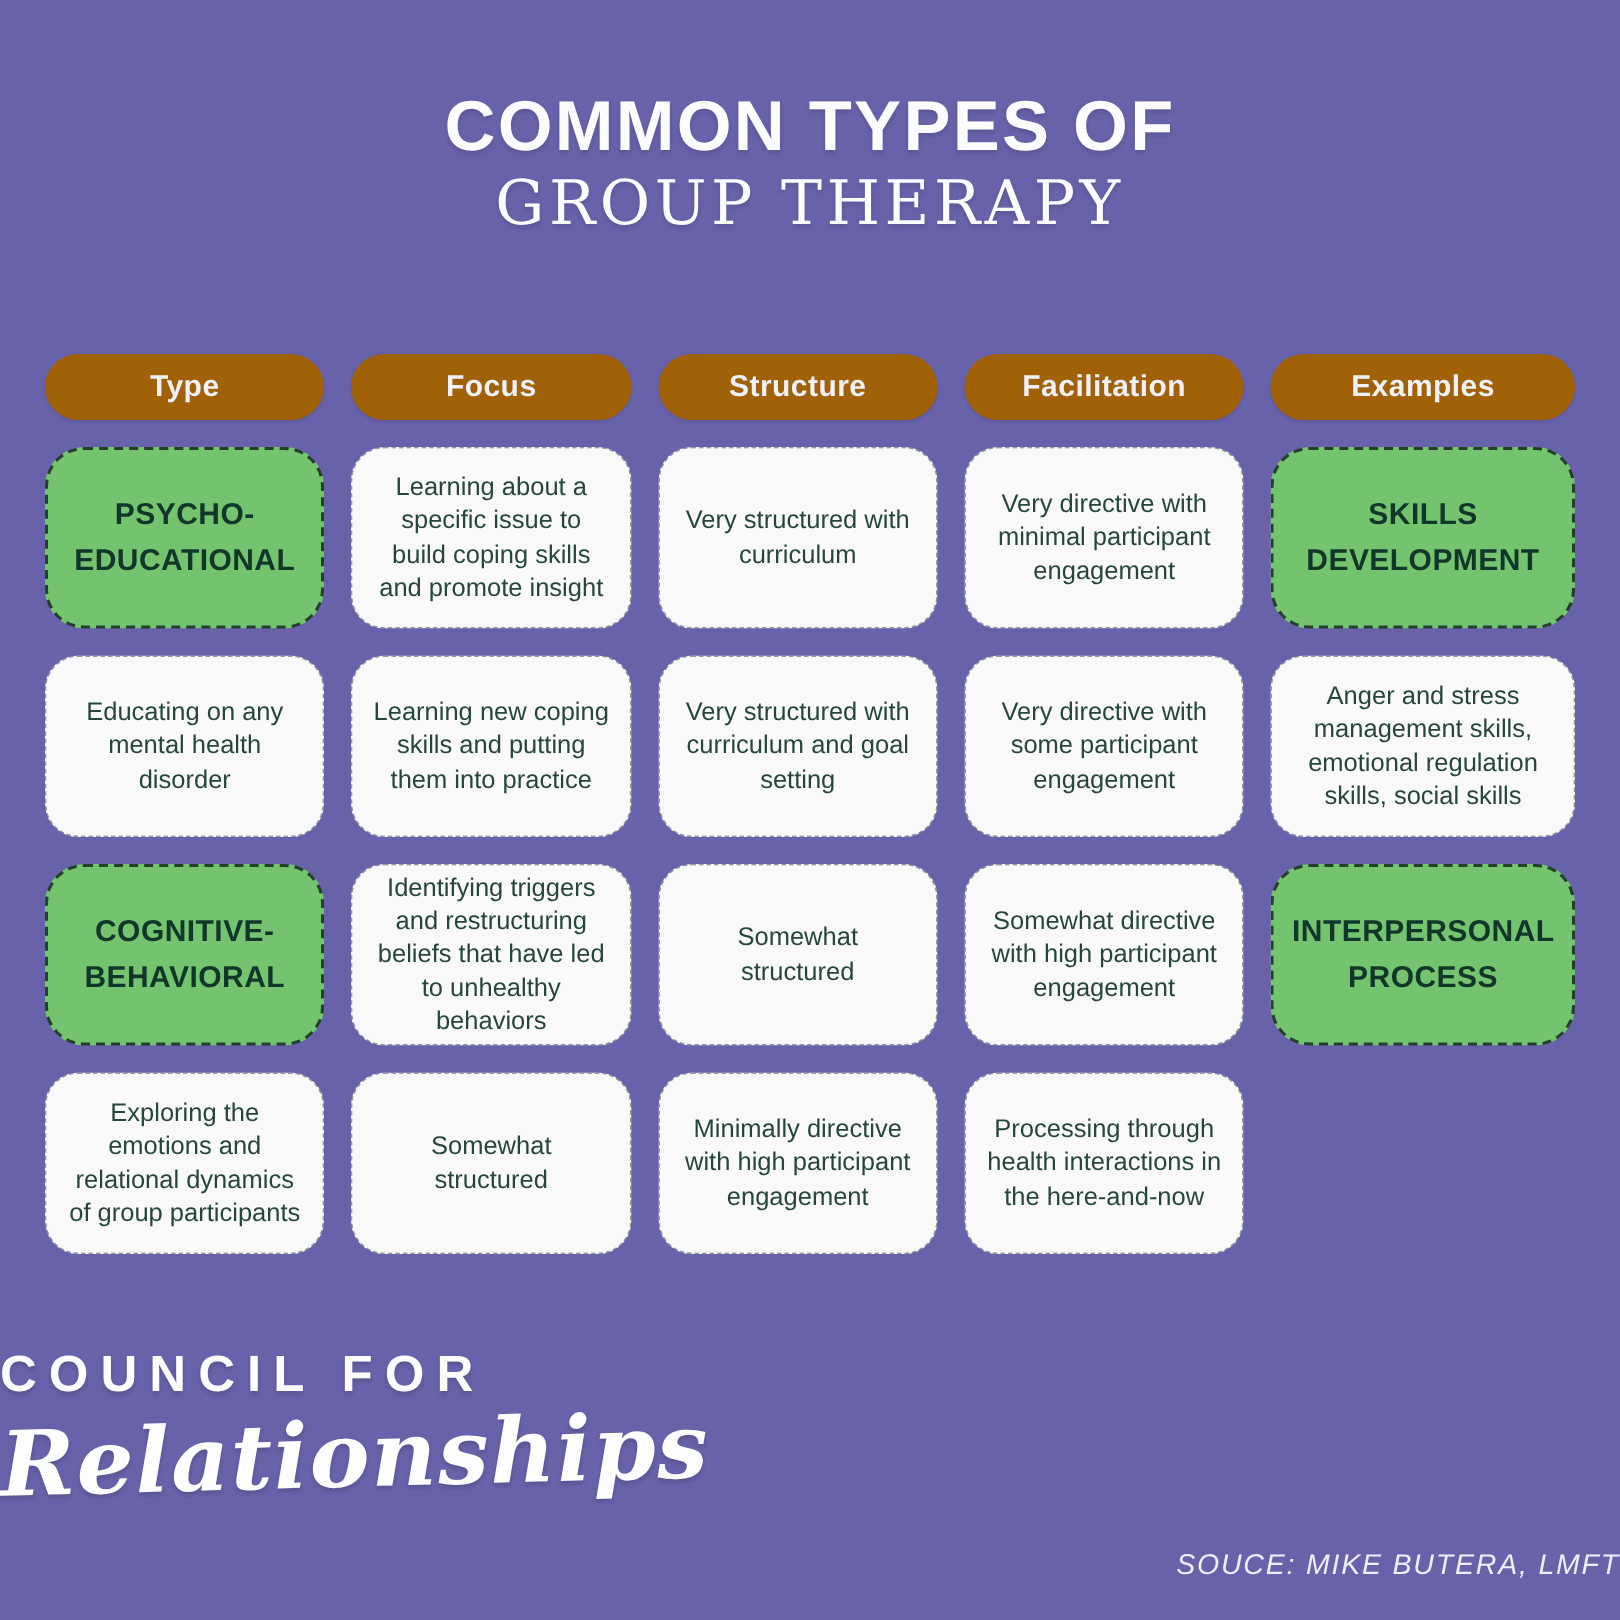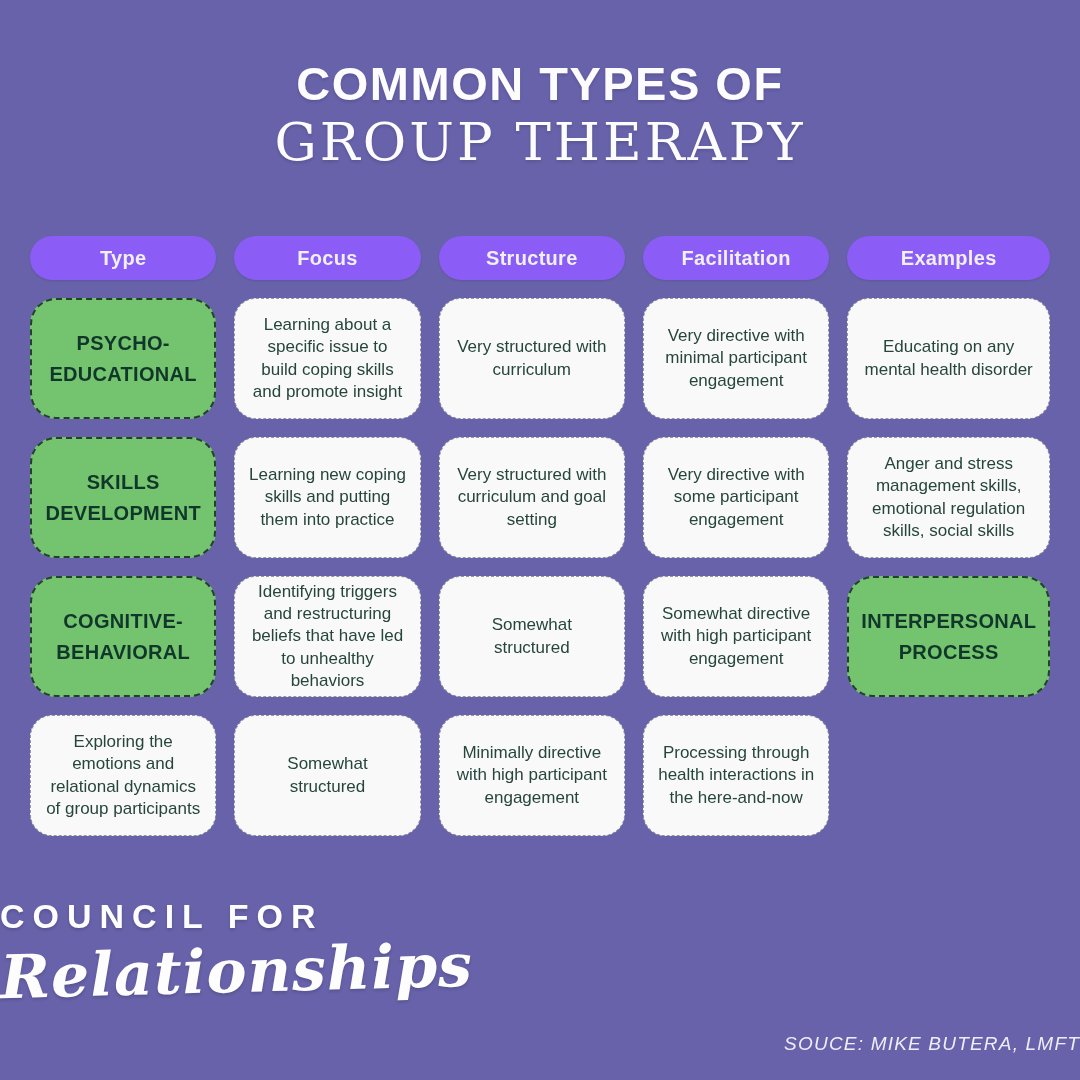--- a/index.html
+++ b/index.html
@@ -28,42 +28,42 @@
     font-family: "Liberation Sans", sans-serif;
     font-weight: 800;
     font-size: 47px;
     letter-spacing: 1.5px;
     line-height: 1.1;
     text-shadow: 0 2px 3px rgba(0,0,0,0.12);
   }
   .title-line2 {
     font-family: "DejaVu Serif", "Liberation Serif", serif;
     font-weight: 400;
-    font-size: 53px;
+    font-size: 41px;
     letter-spacing: 3px;
     line-height: 1.15;
     margin-top: 2px;
     text-shadow: 0 2px 3px rgba(0,0,0,0.12);
   }
 
   
   .grid {
     position: absolute;
     top: 236px;
     left: 30px;
     width: 1020px;
     display: grid;
     grid-template-columns: repeat(5, 1fr);
     grid-template-rows: 44px 121px 121px 121px 121px;
     column-gap: 18px;
     row-gap: 18px;
   }
 
   .pill {
-    background: #8b5cf6;
+    background: #a16207;
     border-radius: 22px;
     display: flex;
     align-items: center;
     justify-content: center;
     color: #eff0f9;
     font-weight: 700;
     font-size: 20px;
     letter-spacing: 0.3px;
     box-shadow: 0 1px 2px rgba(0,0,0,0.10);
   }
@@ -149,23 +149,23 @@
     <div class="pill">Type</div>
     <div class="pill">Focus</div>
     <div class="pill">Structure</div>
     <div class="pill">Facilitation</div>
     <div class="pill">Examples</div>
 
     <div class="cell type-cell">PSYCHO-EDUCATIONAL</div>
     <div class="cell info-cell">Learning about a specific issue to build coping skills and promote insight</div>
     <div class="cell info-cell">Very structured with curriculum</div>
     <div class="cell info-cell">Very directive with minimal participant engagement</div>
+    <div class="cell type-cell">SKILLS DEVELOPMENT</div>
+
     <div class="cell info-cell">Educating on any mental health disorder</div>
-
-    <div class="cell type-cell">SKILLS DEVELOPMENT</div>
     <div class="cell info-cell">Learning new coping skills and putting them into practice</div>
     <div class="cell info-cell">Very structured with curriculum and goal setting</div>
     <div class="cell info-cell">Very directive with some participant engagement</div>
     <div class="cell info-cell">Anger and stress management skills, emotional regulation skills, social skills</div>
 
     <div class="cell type-cell">COGNITIVE-BEHAVIORAL</div>
     <div class="cell info-cell">Identifying triggers and restructuring beliefs that have led to unhealthy behaviors</div>
     <div class="cell info-cell">Somewhat structured</div>
     <div class="cell info-cell">Somewhat directive with high participant engagement</div>
 

